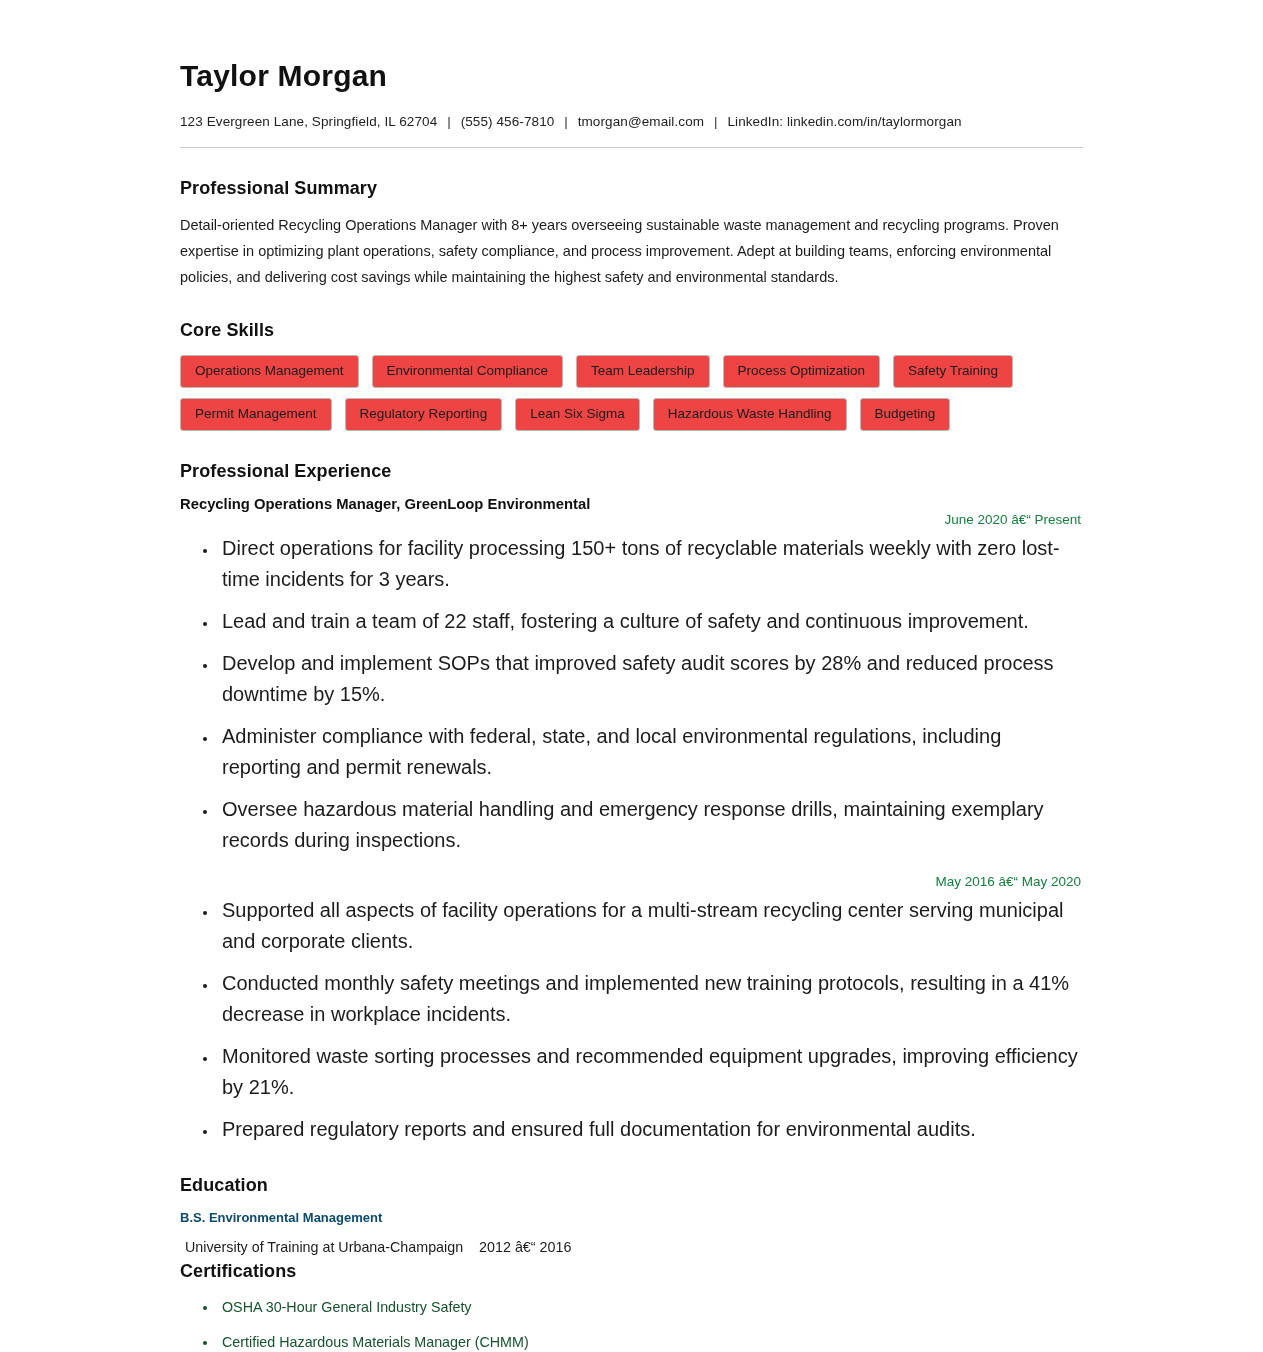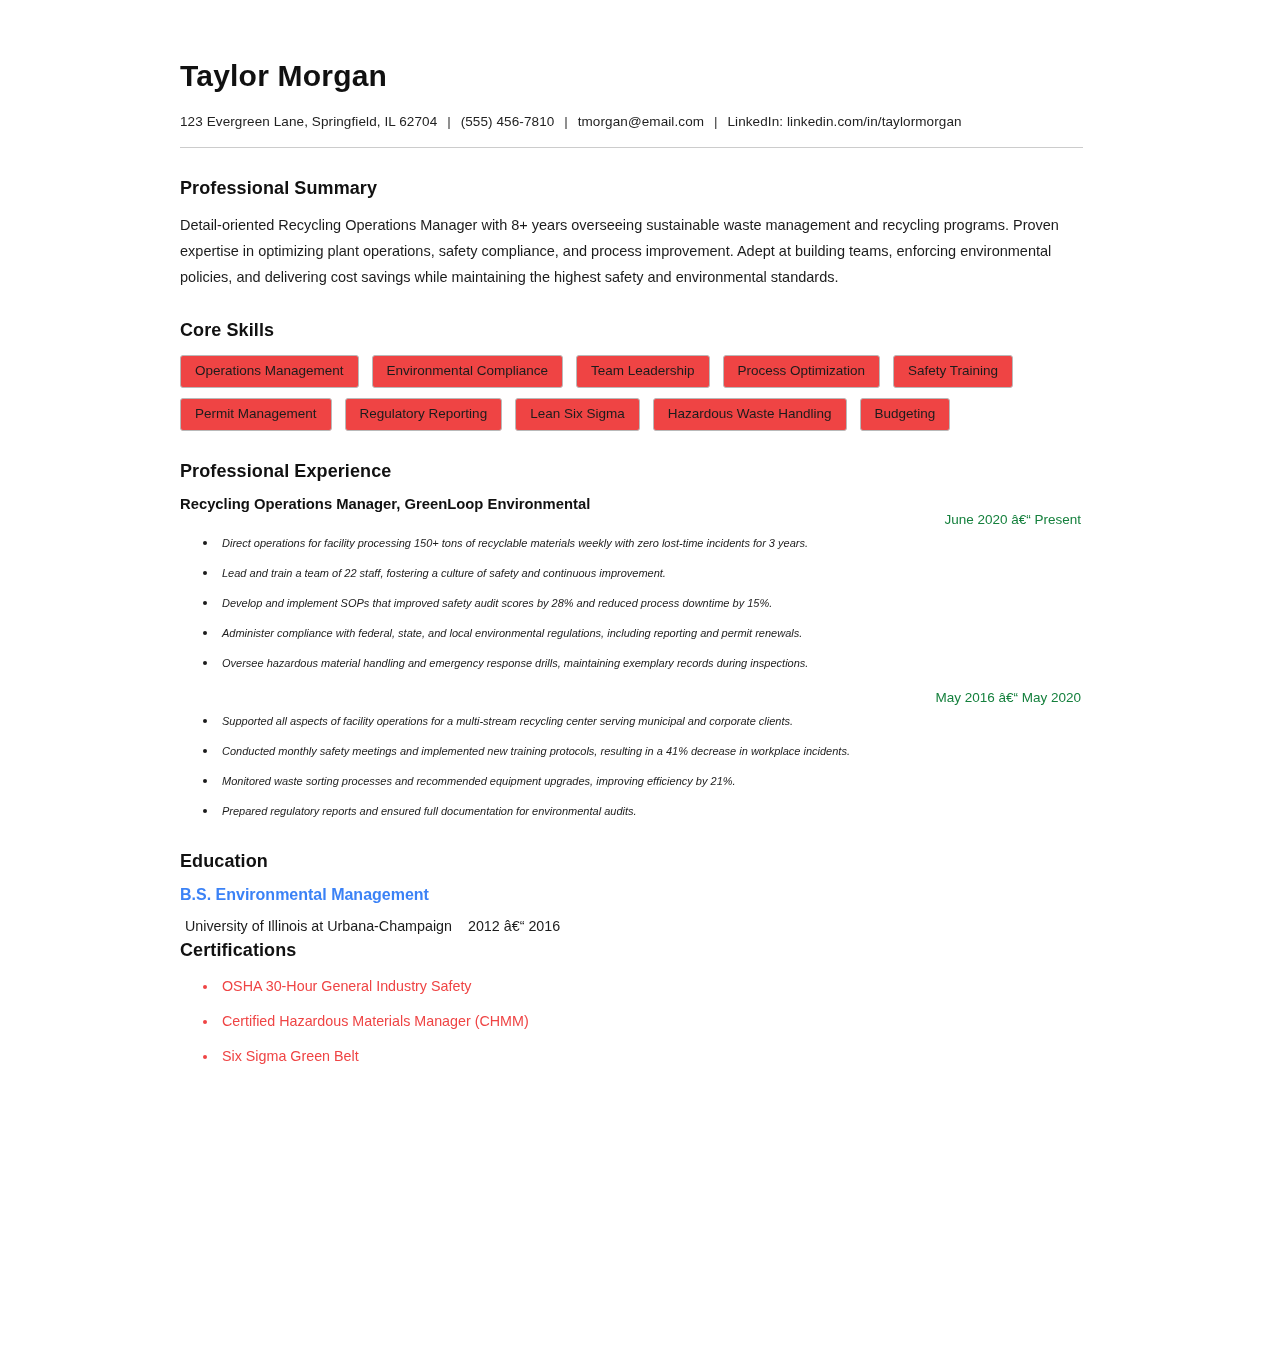--- a/index.html
+++ b/index.html
@@ -106,36 +106,35 @@
     color: #15803d;
     margin-top: 0;
     padding-right: 2px;
   }
   ul.bullets {
     list-style: disc;
     margin: 6px 0 0 0;
     padding-left: 38px;
   }
   ul.bullets li {
-    font-size: 11px;
+    font-size: 20px;
     line-height: 1.55;
     color: #1c1c1c;
     margin-bottom: 11px;
     padding-left: 4px;
-    font-style: italic;
   }
   ul.bullets li::marker {
     font-size: 13px;
   }
 
   
   .edu-degree {
-    font-size: 16px;
-    font-weight: bold;
-    color: #3b82f6;
+    font-size: 13px;
+    font-weight: bold;
+    color: #0c4a6e;
     margin: 10px 0 0 0;
   }
   .edu-detail {
     font-size: 14.3px;
     color: #1c1c1c;
     margin: 14px 0 0 5px;
   }
   .edu-school-gap {
     display: inline-block;
     width: 8px;
@@ -146,21 +145,21 @@
     margin-top: 6px;
   }
   .certs ul {
     list-style: disc;
     margin: 6px 0 0 0;
     padding-left: 38px;
   }
   .certs li {
     font-size: 14.3px;
     line-height: 1.55;
-    color: #ef4444;
+    color: #14532d;
     margin-bottom: 13px;
     padding-left: 4px;
   }
 </style>
 </head>
 <body>
 
 <div class="page">
   <div class="resume">
 
@@ -222,21 +221,21 @@
           <li>Monitored waste sorting processes and recommended equipment upgrades, improving efficiency by 21%.</li>
           <li>Prepared regulatory reports and ensured full documentation for environmental audits.</li>
         </ul>
       </div>
     </div>
 
     <div class="section">
       <h2 class="section-title">Education</h2>
       <div class="edu-degree">B.S. Environmental Management</div>
       <div class="edu-detail">
-        <span>University of Illinois at Urbana-Champaign</span>
+        <span>University of Training at Urbana-Champaign</span>
         <span class="edu-school-gap"></span>
         <span>2012 â€“ 2016</span>
       </div>
     </div>
 
     <div class="section certs">
       <h2 class="section-title">Certifications</h2>
       <ul>
         <li>OSHA 30-Hour General Industry Safety</li>
         <li>Certified Hazardous Materials Manager (CHMM)</li>

